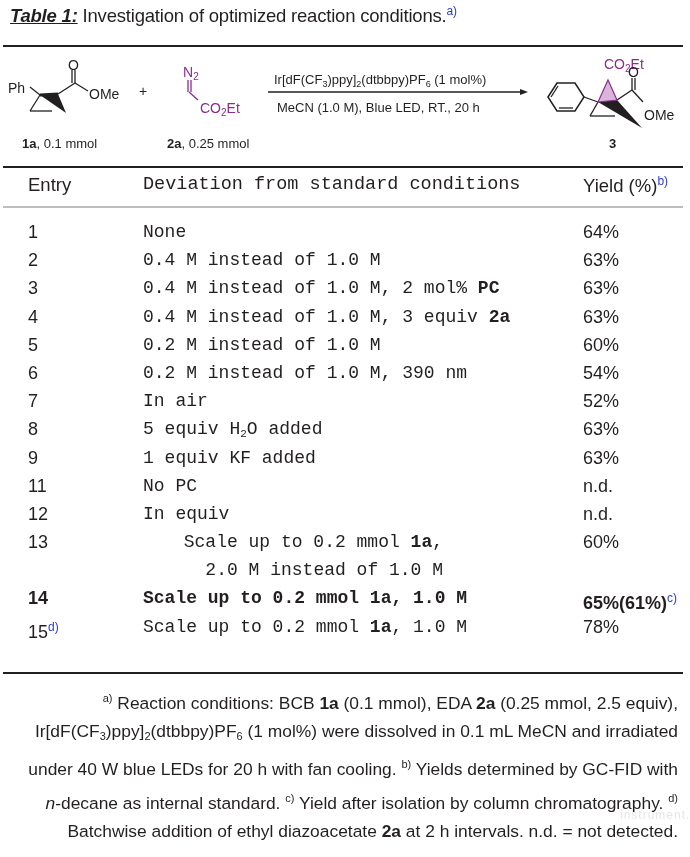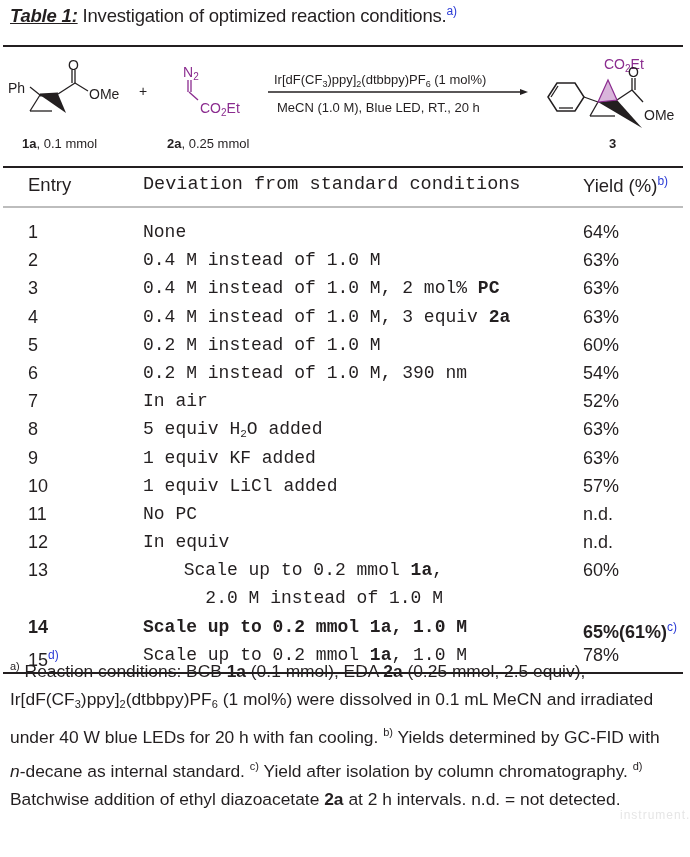--- a/index.html
+++ b/index.html
@@ -28,22 +28,22 @@
   .col-dev { position: absolute; left: 143px; font-family: Liberation Mono, monospace; }
   .col-yield { position: absolute; left: 555px; white-space: nowrap; margin-left: 28px; }
   .tbody { position: absolute; top: 218px; left: 0; width: 690px; font-family: "Liberation Sans", sans-serif; }
   .row { position: relative; height: 28.2px; font-size: 18px; line-height: 28px; }
   .row.two { height: 56.4px; }
   .row .col-dev { width: 380px; white-space: normal; line-height: 28px; }
   .row.bold { font-weight: bold; }
   .b { font-weight: bold; }
   sub { font-size: 11px; vertical-align: -3px; }
   .foot {
-    position: absolute; left: 10px; top: 652px; width: 668px;
-    font-size: 17.4px; line-height: 28.2px; font-family: "Liberation Sans", sans-serif;
+    position: absolute; left: 10px; top: 684px; width: 668px;
+    font-size: 17.4px; line-height: 28.2px; font-family: "Liberation Sans", sans-serif; text-align: right;
   }
   .foot .fsup { font-size: 11px; vertical-align: 7px; }
   .watermark {
     position: absolute; left: 620px; top: 808px; font-size: 12px; color: #e6e6e6;
     font-family: "Liberation Sans", sans-serif; letter-spacing: 1px;
   }
 </style>
 </head>
 <body>
 
@@ -160,25 +160,20 @@
     <span class="col-entry">8</span>
     <span class="col-dev"><span>5 equiv H</span><sub>2</sub><span>O added</span></span>
     <span class="col-yield">63%</span>
   </div>
   <div class="row">
     <span class="col-entry">9</span>
     <span class="col-dev">1 equiv KF added</span>
     <span class="col-yield">63%</span>
   </div>
   <div class="row">
-    <span class="col-entry">10</span>
-    <span class="col-dev">1 equiv LiCl added</span>
-    <span class="col-yield">57%</span>
-  </div>
-  <div class="row">
     <span class="col-entry">11</span>
     <span class="col-dev">No PC</span>
     <span class="col-yield">n.d.</span>
   </div>
   <div class="row">
     <span class="col-entry">12</span>
     <span class="col-dev">In equiv</span>
     <span class="col-yield">n.d.</span>
   </div>
   <div class="row two">

